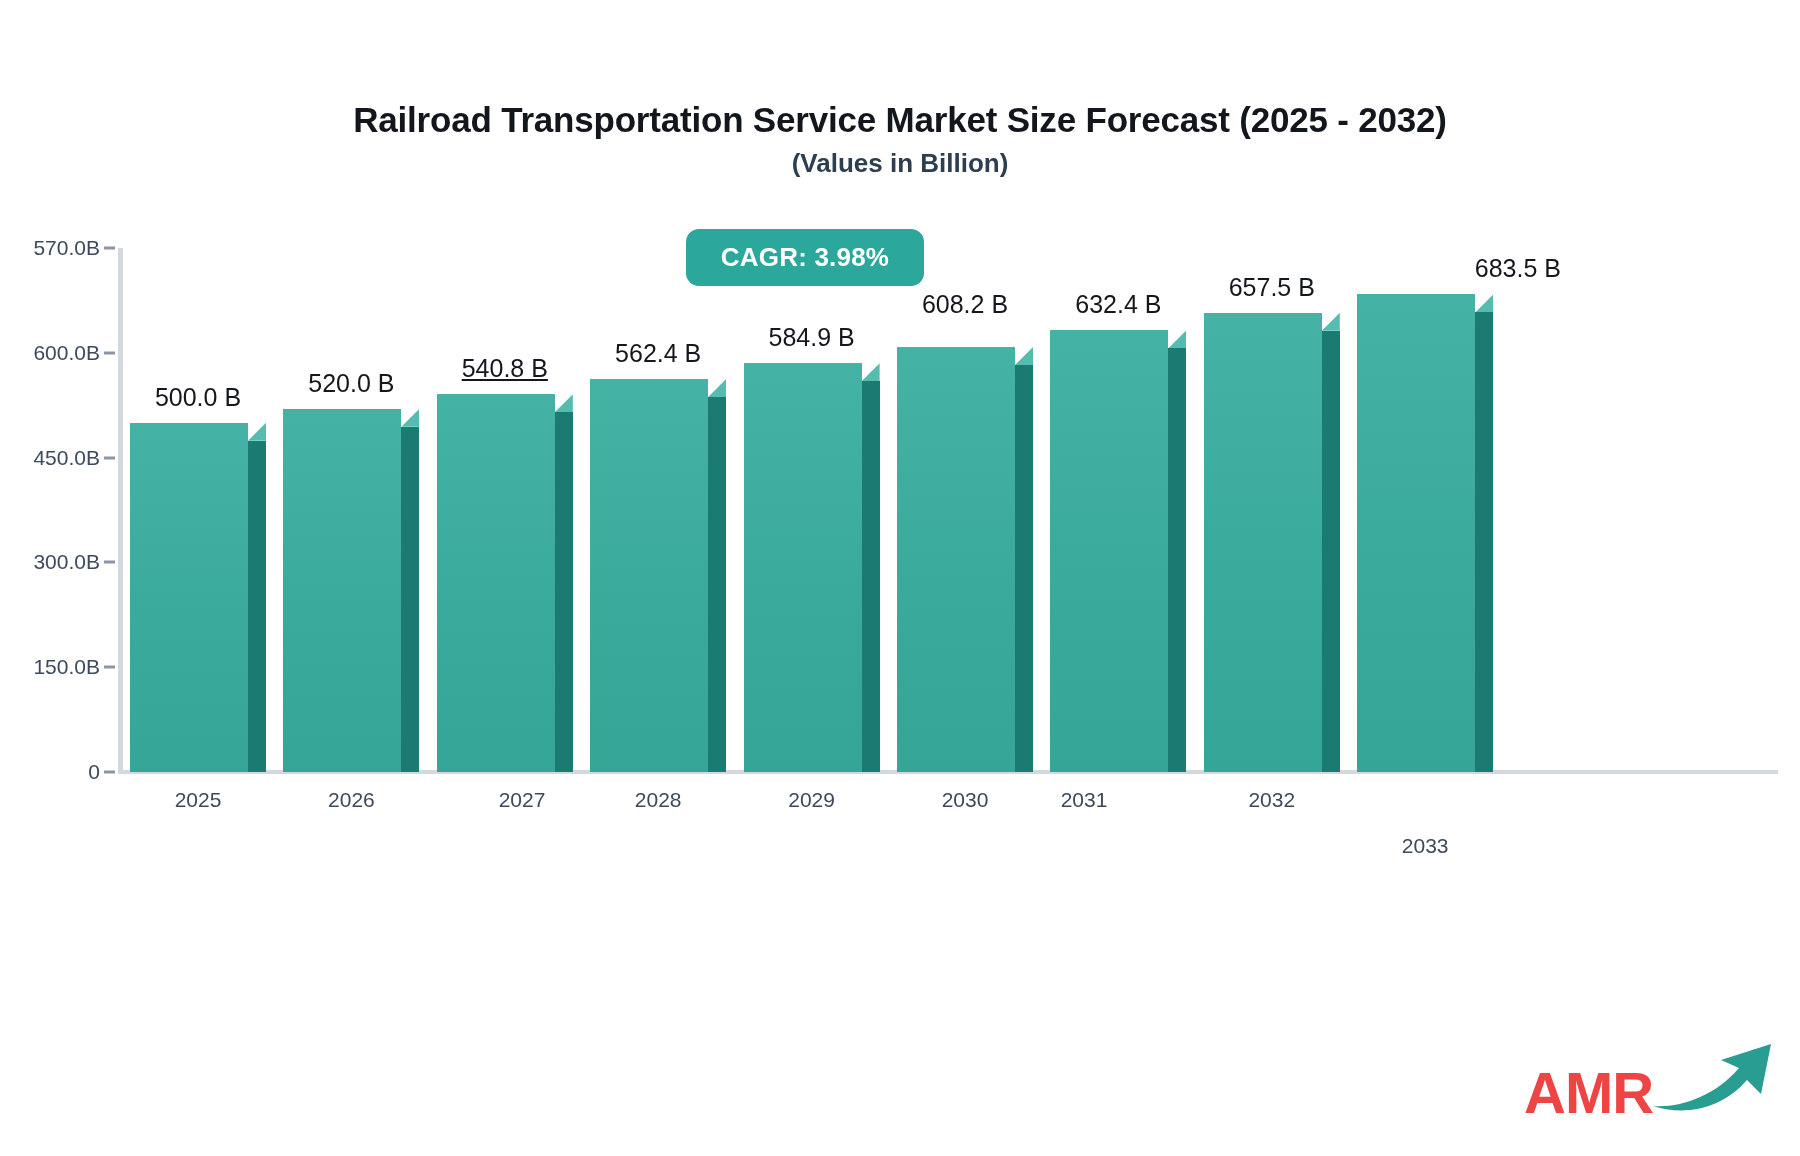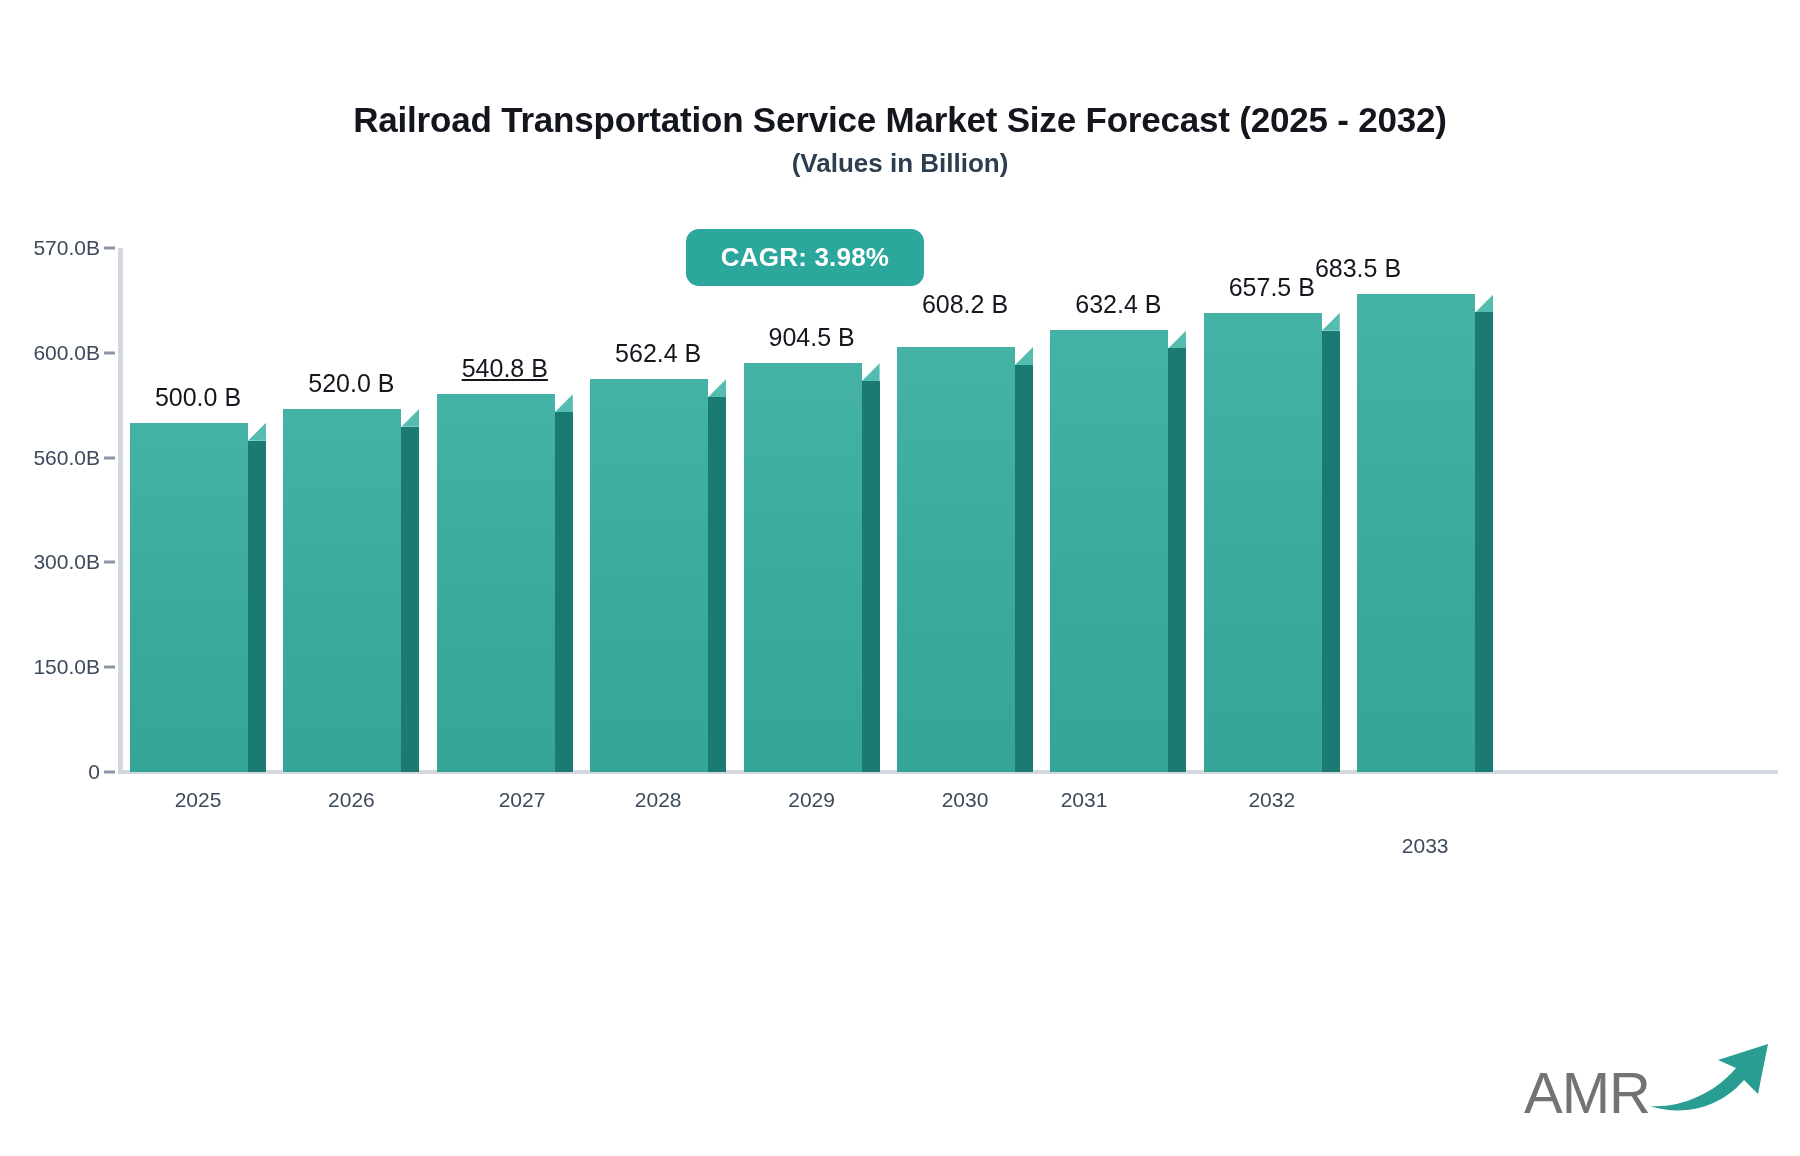--- a/index.html
+++ b/index.html
@@ -92,21 +92,21 @@
     width:240px; text-align:center;
     font-size:21px; color:#3d4a5c;
   }
 
   
   #amr-logo {
     position:absolute; left:1524px; top:1038px;
     display:flex; align-items:flex-end;
   }
   #amr-wordmark {
-    font-size:58px; font-weight:normal; color:#737373;
+    font-size:58px; font-weight:bold; color:#ef4444;
     letter-spacing:-1px; line-height:0.95;
   }
   #amr-arrow { margin-left:-6px; margin-bottom:2px; }
 </style>
 </head>
 <body>
 
 <div id="root">
 
   <div id="chart-title">Railroad Transportation Service Market Size Forecast (2025 - 2032)</div>
@@ -131,21 +131,21 @@
       </svg>
     </span>
   </div>
 
 <div class="y-tick-label" style="left: 0px; right: auto; width: 100px; top: 772px;">0</div>
     <div class="y-tick-mark" style="left: 104px; top: 772px;"></div>
     <div class="y-tick-label" style="left: 0px; right: auto; width: 100px; top: 667.2px;">150.0B</div>
     <div class="y-tick-mark" style="left: 104px; top: 667.2px;"></div>
     <div class="y-tick-label" style="left: 0px; right: auto; width: 100px; top: 562.4px;">300.0B</div>
     <div class="y-tick-mark" style="left: 104px; top: 562.4px;"></div>
-    <div class="y-tick-label" style="left: 0px; right: auto; width: 100px; top: 457.6px;">560.0B</div>
+    <div class="y-tick-label" style="left: 0px; right: auto; width: 100px; top: 457.6px;">450.0B</div>
     <div class="y-tick-mark" style="left: 104px; top: 457.6px;"></div>
     <div class="y-tick-label" style="left: 0px; right: auto; width: 100px; top: 352.8px;">600.0B</div>
     <div class="y-tick-mark" style="left: 104px; top: 352.8px;"></div>
     <div class="y-tick-label" style="left: 0px; right: auto; width: 100px; top: 248px;">570.0B</div>
     <div class="y-tick-mark" style="left: 104px; top: 248px;"></div>
     <div class="bar-group" style="left: 130px; top: 422.667px; width: 118px; height: 349.333px;">
       <div class="bar-face" style="height: 349.333px;"></div>
       <div class="bar-side" style="left: 118px; width: 18px; height: 331.333px;"></div>
       <div class="bar-top" style="left: 118px; top: 0px; width: 18px; height: 18px; clip-path: polygon(0px 100%, 100% 0px, 100% 100%); background: rgb(85, 189, 176);"></div>
     </div>
@@ -170,21 +170,21 @@
       <div class="bar-side" style="left: 118px; width: 18px; height: 374.93px;"></div>
       <div class="bar-top" style="left: 118px; top: 0px; width: 18px; height: 18px; clip-path: polygon(0px 100%, 100% 0px, 100% 100%); background: rgb(85, 189, 176);"></div>
     </div>
     <div class="bar-value" style="left: 538.2px; top: 339.07px;">562.4 B</div>
     <div class="x-tick-label" style="left: 538.2px; top: 788px;">2028</div>
     <div class="bar-group" style="left: 743.6px; top: 363.35px; width: 118px; height: 408.65px;">
       <div class="bar-face" style="height: 408.65px;"></div>
       <div class="bar-side" style="left: 118px; width: 18px; height: 390.65px;"></div>
       <div class="bar-top" style="left: 118px; top: 0px; width: 18px; height: 18px; clip-path: polygon(0px 100%, 100% 0px, 100% 100%); background: rgb(85, 189, 176);"></div>
     </div>
-    <div class="bar-value" style="left: 691.6px; top: 323.35px;">904.5 B</div>
+    <div class="bar-value" style="left: 691.6px; top: 323.35px;">584.9 B</div>
     <div class="x-tick-label" style="left: 691.6px; top: 788px;">2029</div>
     <div class="bar-group" style="left: 897px; top: 347.071px; width: 118px; height: 424.929px;">
       <div class="bar-face" style="height: 424.929px;"></div>
       <div class="bar-side" style="left: 118px; width: 18px; height: 406.929px;"></div>
       <div class="bar-top" style="left: 118px; top: 0px; width: 18px; height: 18px; clip-path: polygon(0px 100%, 100% 0px, 100% 100%); background: rgb(85, 189, 176);"></div>
     </div>
     <div class="bar-value" style="left: 845px; top: 290px;">608.2 B</div>
     <div class="x-tick-label" style="left: 845px; top: 788px;">2030</div>
     <div class="bar-group" style="left: 1050.4px; top: 330.163px; width: 118px; height: 441.837px;">
       <div class="bar-face" style="height: 441.837px;"></div>
@@ -198,15 +198,15 @@
       <div class="bar-side" style="left: 118px; width: 18px; height: 441.373px;"></div>
       <div class="bar-top" style="left: 118px; top: 0px; width: 18px; height: 18px; clip-path: polygon(0px 100%, 100% 0px, 100% 100%); background: rgb(85, 189, 176);"></div>
     </div>
     <div class="bar-value" style="left: 1151.8px; top: 272.627px;">657.5 B</div>
     <div class="x-tick-label" style="left: 1151.8px; top: 788px;">2032</div>
     <div class="bar-group" style="left: 1357.2px; top: 294.461px; width: 118px; height: 477.539px;">
       <div class="bar-face" style="height: 477.539px;"></div>
       <div class="bar-side" style="left: 118px; width: 18px; height: 459.539px;"></div>
       <div class="bar-top" style="left: 118px; top: 0px; width: 18px; height: 18px; clip-path: polygon(0px 100%, 100% 0px, 100% 100%); background: rgb(85, 189, 176);"></div>
     </div>
-    <div class="bar-value" style="left: 1238px; top: 254.461px;">683.5 B</div>
+    <div class="bar-value" style="left: 1321px; top: 254.461px; text-align: right;">683.5 B</div>
     <div class="x-tick-label" style="left: 1305.2px; top: 788px; margin-top: 46px;">2033</div>
   </div>
 
 </body></html>

